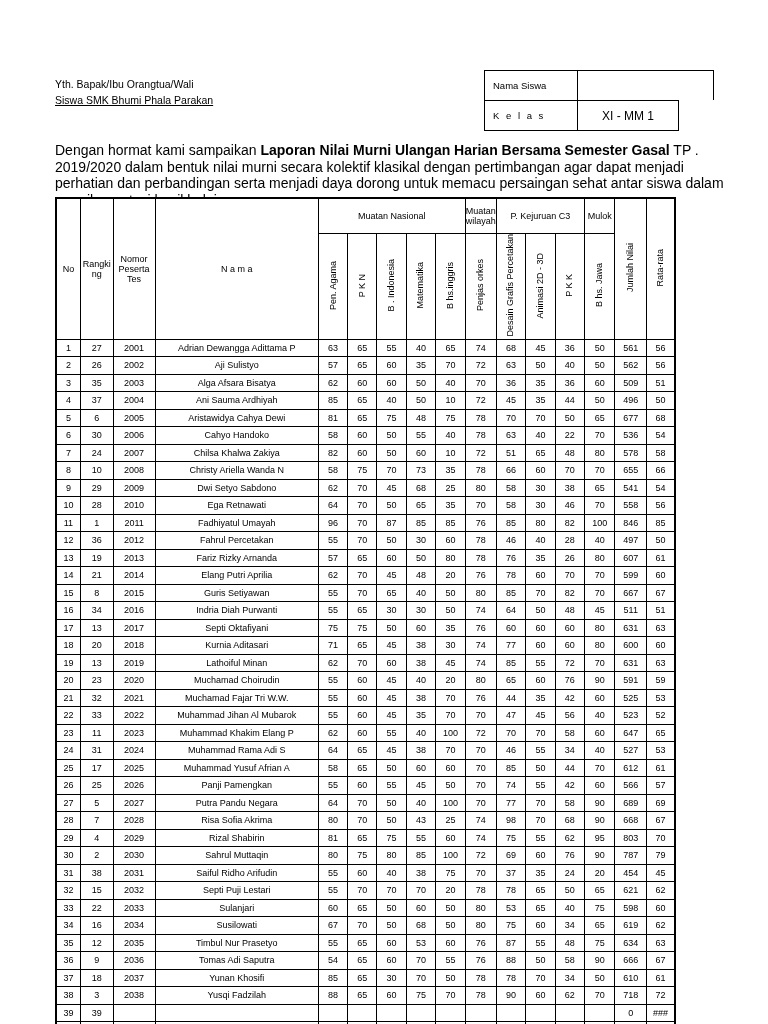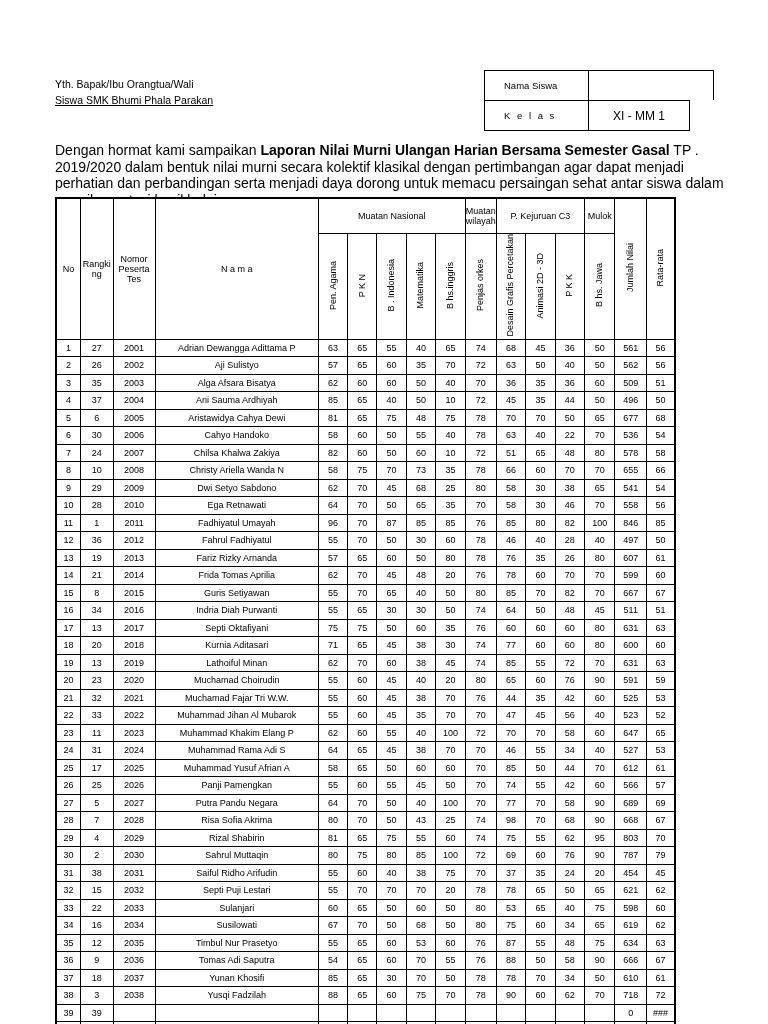--- a/index.html
+++ b/index.html
@@ -10,21 +10,21 @@
     color:#000;
     overflow:hidden;
   }
   .page{position:relative;width:676px;height:1024px;}
 
   
   .letter-head{position:absolute;left:55px;top:76px;font-size:10.5px;line-height:16px;}
   .letter-head .l2{text-decoration:underline;}
 
   .idbox{position:absolute;left:484px;top:70px;width:230px;}
-  .idrow{display:flex;border:1px solid #000;border-bottom:none;height:29px;padding-left:11px;}
+  .idrow{display:flex;border:1px solid #000;border-bottom:none;height:29px;}
   .idrow:last-child{border-bottom:1px solid #000;width:193px;justify-content:space-between;}
   .idcell-l{width:84px;border-right:1px solid #000;display:flex;align-items:center;padding-left:8px;font-size:9.5px;}
   .idcell-r{flex:1;display:flex;align-items:center;justify-content:center;}
   .kelas-label{letter-spacing:2px;}
   .kelas-val{font-weight:normal;font-size:12px;}
 
   .para{position:absolute;left:55px;top:142px;width:672px;font-size:14px;line-height:16.5px;}
   .para b{font-weight:bold;}
 
   
@@ -317,21 +317,21 @@
           <td class="score">80</td>
           <td class="score">82</td>
           <td class="score">100</td>
           <td class="c-jml">846</td>
           <td class="c-rata">85</td>
         </tr>
         <tr class="drow">
           <td class="c-no">12</td>
           <td class="c-rank">36</td>
           <td class="c-npt">2012</td>
-          <td class="c-nama">Fahrul Fadhiyatul</td>
+          <td class="c-nama">Fahrul Percetakan</td>
           <td class="score">55</td>
           <td class="score">70</td>
           <td class="score">50</td>
           <td class="score">30</td>
           <td class="score">60</td>
           <td class="score">78</td>
           <td class="score">46</td>
           <td class="score">40</td>
           <td class="score">28</td>
           <td class="score">40</td>
@@ -353,21 +353,21 @@
           <td class="score">35</td>
           <td class="score">26</td>
           <td class="score">80</td>
           <td class="c-jml">607</td>
           <td class="c-rata">61</td>
         </tr>
         <tr class="drow">
           <td class="c-no">14</td>
           <td class="c-rank">21</td>
           <td class="c-npt">2014</td>
-          <td class="c-nama">Frida Tomas Aprilia</td>
+          <td class="c-nama">Elang Putri Aprilia</td>
           <td class="score">62</td>
           <td class="score">70</td>
           <td class="score">45</td>
           <td class="score">48</td>
           <td class="score">20</td>
           <td class="score">76</td>
           <td class="score">78</td>
           <td class="score">60</td>
           <td class="score">70</td>
           <td class="score">70</td>

